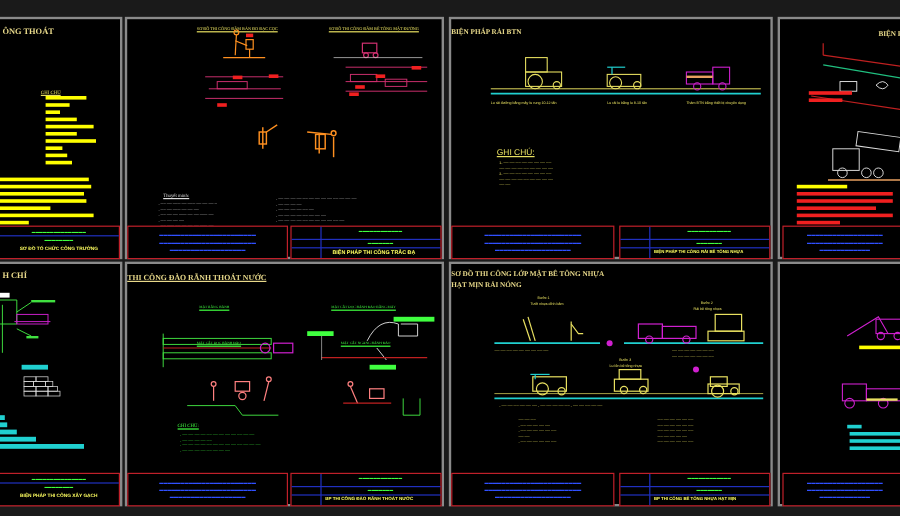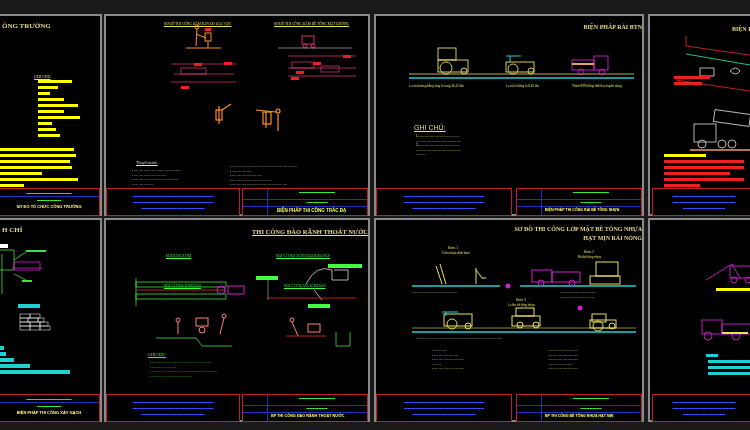--- a/index.html
+++ b/index.html
@@ -1,32 +1,32 @@
 <!DOCTYPE html>
 <html><head>
 <meta charset="utf-8">
 <style>
 *{box-sizing:border-box;margin:0;padding:0}
 body{width:750px;height:430px;background:#1a1a1a;position:relative;overflow:hidden;font-family:"Liberation Serif",serif}
 .sheet{position:absolute;background:#000;border:2px solid #8a8a8a}
-.title{position:absolute;color:#e8d98a;font-size:8px;font-weight:bold;white-space:nowrap;text-align:right}
+.title{position:absolute;color:#e8d98a;font-size:8px;font-weight:bold;white-space:nowrap;text-align:left}
 .sub{position:absolute;color:#e8e060;font-size:4px;text-decoration:underline;white-space:nowrap}
 .bar{position:absolute;height:3px;background:#ffff00}
 .tbl{position:absolute;border:1px solid #c0202a;background:#000}
 .blue{color:#3050ff;font-size:3.5px;line-height:6px;text-align:center;font-family:"Liberation Sans",sans-serif}
 .green{color:#40ff40;font-size:3px;text-align:center;font-family:"Liberation Sans",sans-serif;line-height:4px}
 .dname{color:#ffff60;font-size:5px;font-weight:bold;font-family:"Liberation Sans",sans-serif;white-space:nowrap}
 .note{position:absolute;color:#ddd;font-size:3px;line-height:4.5px;font-family:"Liberation Sans",sans-serif}
 svg{position:absolute;overflow:visible}
 </style>
 </head>
 <body>
 
 <div class="sheet" style="left:-4px;top:14px;width:106px;height:202px;">
-  <div class="title" style="left:4px;top:6px;text-align:left;font-size:7px">ÔNG TRƯỜNG</div>
+  <div class="title" style="left:4px;top:6px;text-align:left;font-size:7px">ÔNG THOÁT</div>
   <div class="sub" style="left:36px;top:58px">GHI CHÚ</div>
   <div>
     <div class="bar" style="left:40px;top:64px;width:34px"></div>
     <div class="bar" style="left:40px;top:70px;width:20px"></div>
     <div class="bar" style="left:40px;top:76px;width:12px"></div>
     <div class="bar" style="left:40px;top:82px;width:26px"></div>
     <div class="bar" style="left:40px;top:88px;width:40px"></div>
     <div class="bar" style="left:40px;top:94px;width:26px"></div>
     <div class="bar" style="left:40px;top:100px;width:42px"></div>
     <div class="bar" style="left:40px;top:106px;width:14px"></div>

